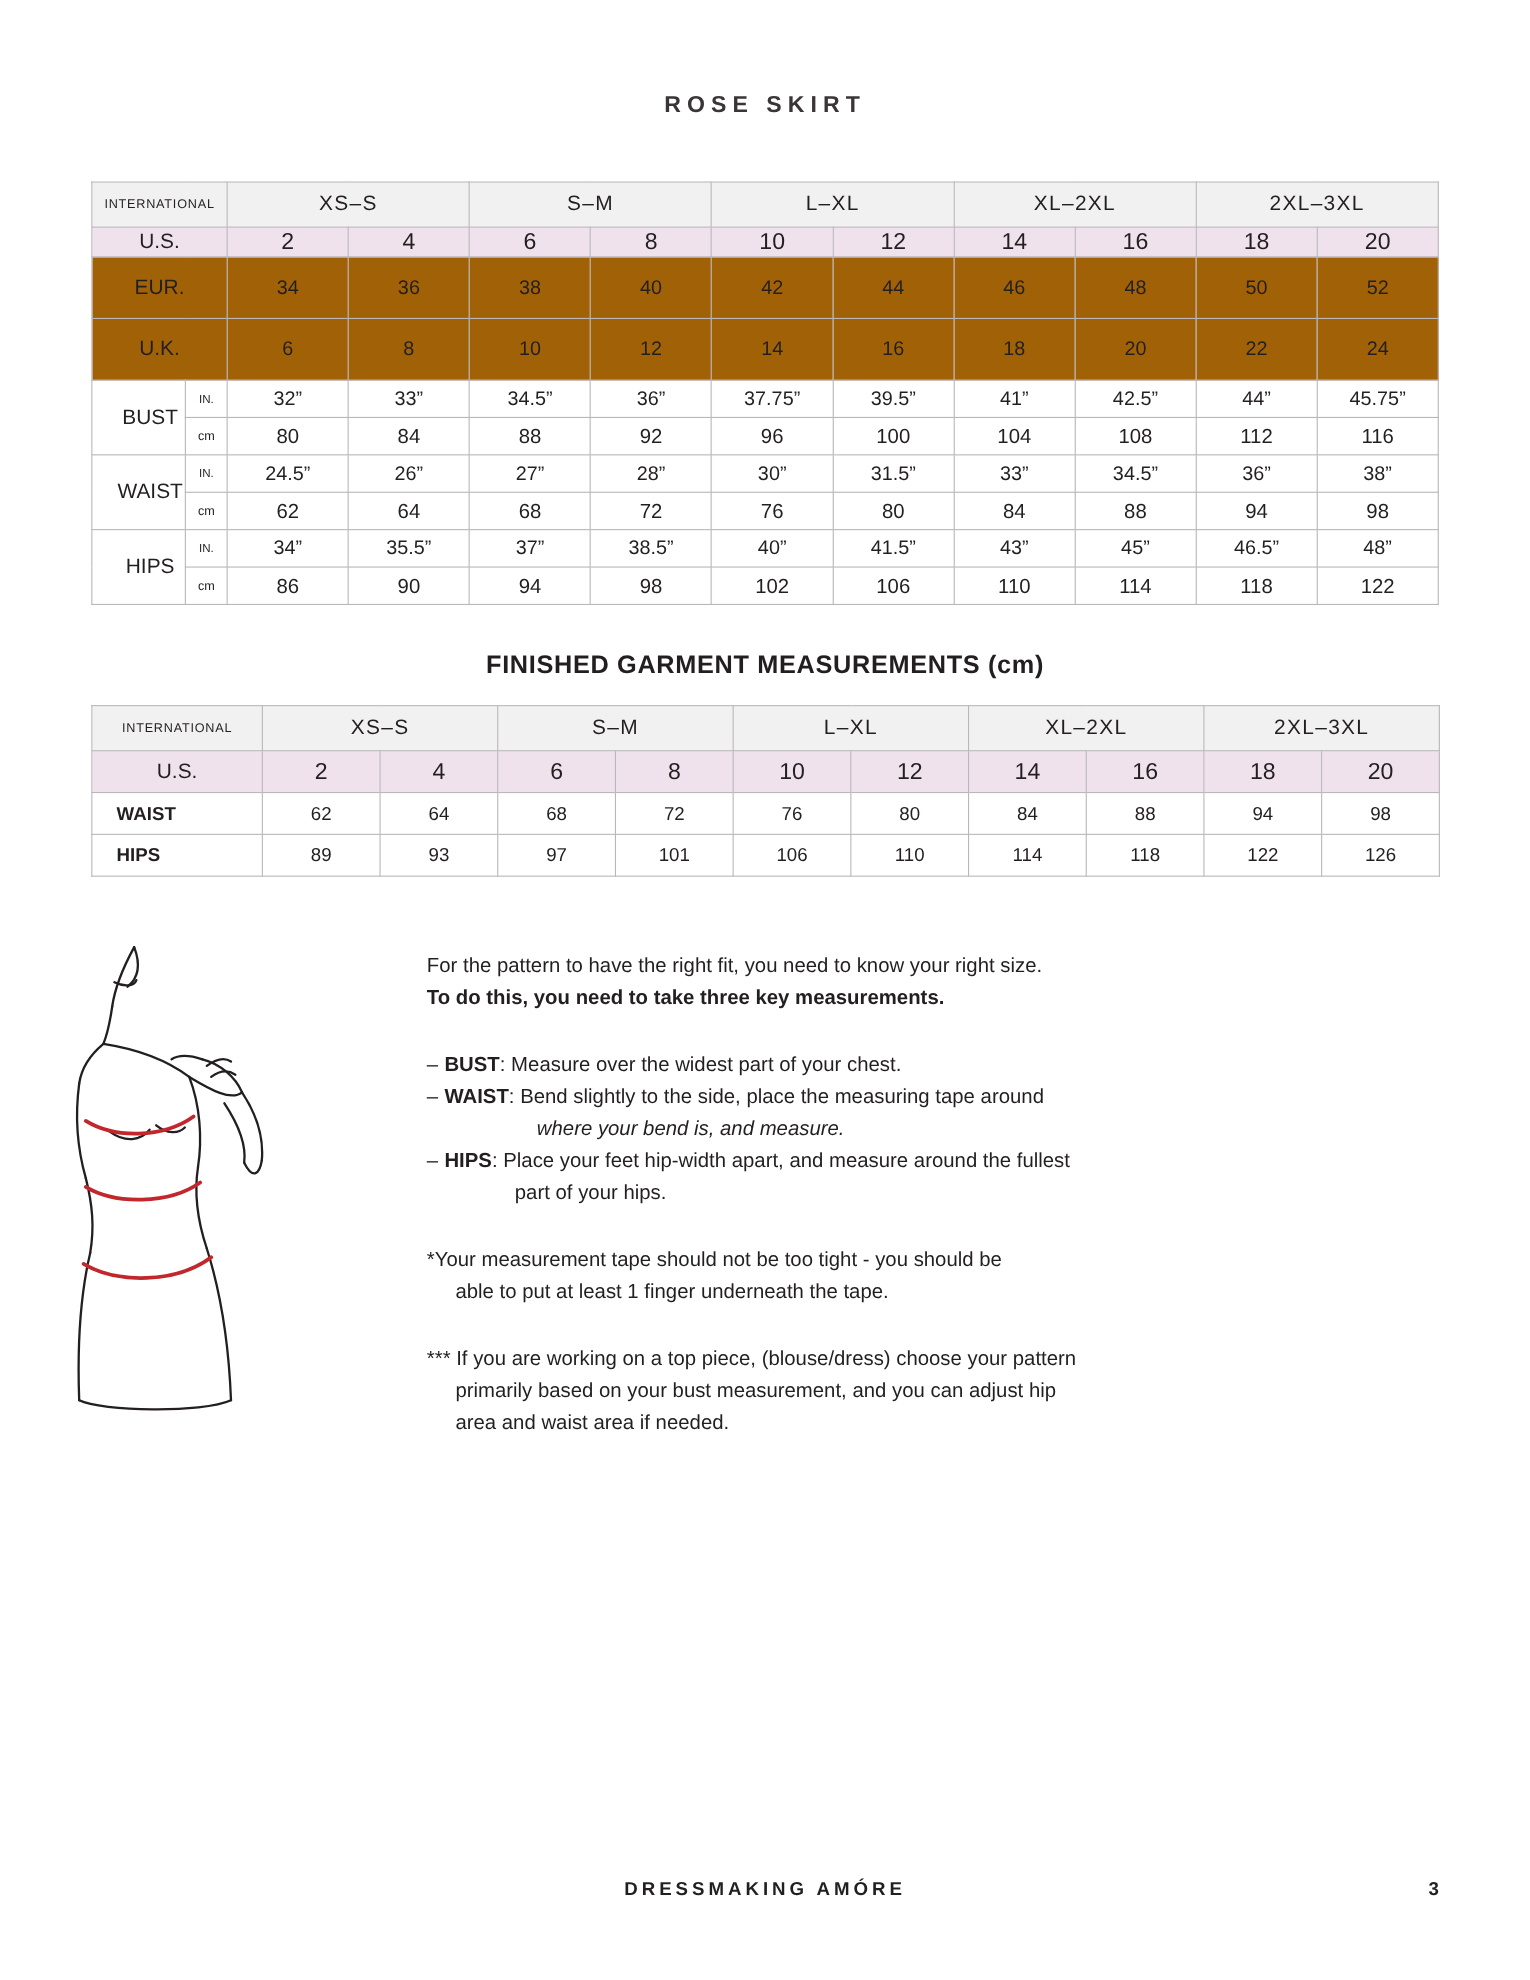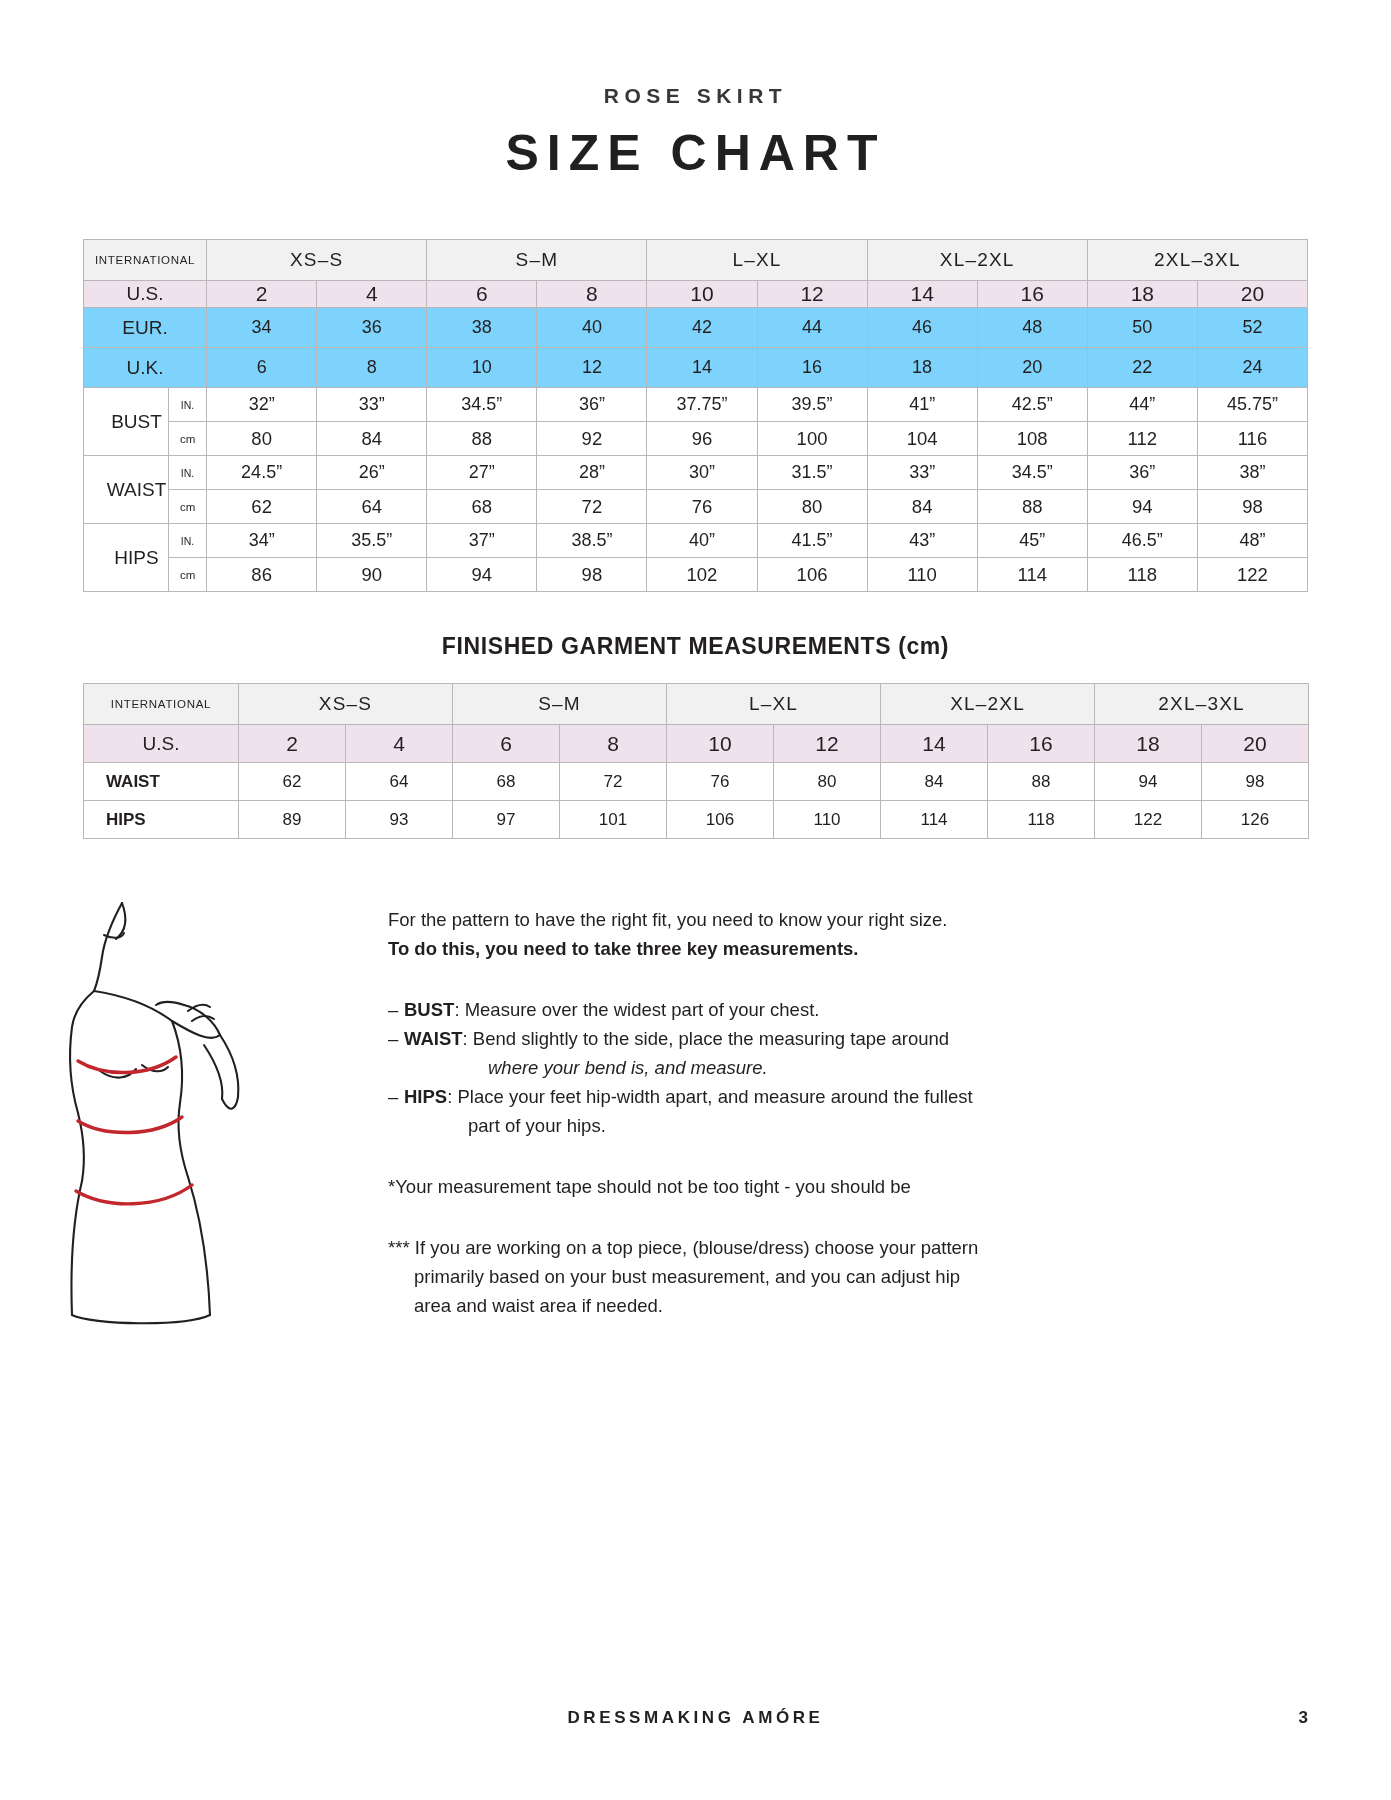--- a/index.html
+++ b/index.html
@@ -42,21 +42,21 @@
     border: 1px solid #b9b7b8;
     text-align: center;
     vertical-align: middle;
     font-weight: 400;
     color: #231f20;
   }
   .t1 { margin-top: 57px; }
 
   .row-h { background: #f2f1f1; height: 41px; }
   .row-us { background: #efe2ed; height: 25px; }
-  .row-plain { background: #7dd3fc; height: 40px; margin-top: 38px; }
+  .row-plain { background: #a16207; height: 56px; margin-top: 38px; }
   .row-white { background: #ffffff; }
 
   .lbl-intl {
     font-size: 11.5px;
     font-weight: 700;
     letter-spacing: 0.7px;
   }
   .lbl-row {
     font-size: 19px;
     font-weight: 700;
@@ -162,21 +162,20 @@
     font-weight: 700;
     color: #231f20;
   }
   .fig-svg { position: absolute; left: 0; top: -6px; }
 </style>
 </head>
 <body>
 
 <div class="doc-header">
   <div class="pattern-name">ROSE SKIRT</div>
-  <div class="doc-title">SIZE CHART</div>
 </div>
 
 <div class="table-wrap">
   <table class="size-table t1">
     <colgroup>
       <col style="width:85px">
         <col style="width:38px">
       <col span="10" style="width:110px">
     </colgroup>
     <tbody id="t1-body">
@@ -432,20 +431,21 @@
         </div>
         <div class="bullet indent-1">where your bend is, and measure.</div>
         <div class="bullet">
           <span class="dash">–</span>
           <span class="btxt"><b>HIPS</b>: Place your feet hip-width apart, and measure around the fullest</span>
         </div>
         <div class="bullet indent-2">part of your hips.</div>
       </div>
     <div class="gap-md"></div>
     <div class="note">*Your measurement tape should not be too tight - you should be</div>
+    <div class="note note-ind">able to put at least 1 finger underneath the tape.</div>
     <div class="gap-md"></div>
     <div class="note">*** If you are working on a top piece, (blouse/dress) choose your pattern</div>
     <div class="note note-ind">primarily based on your bust measurement, and you can adjust hip</div>
     <div class="note note-ind">area and waist area if needed.</div>
   </div>
 </div>
 
 <div class="footer">
   <div class="brand">DRESSMAKING AMÓRE</div>
   <div class="page-num">3</div>

